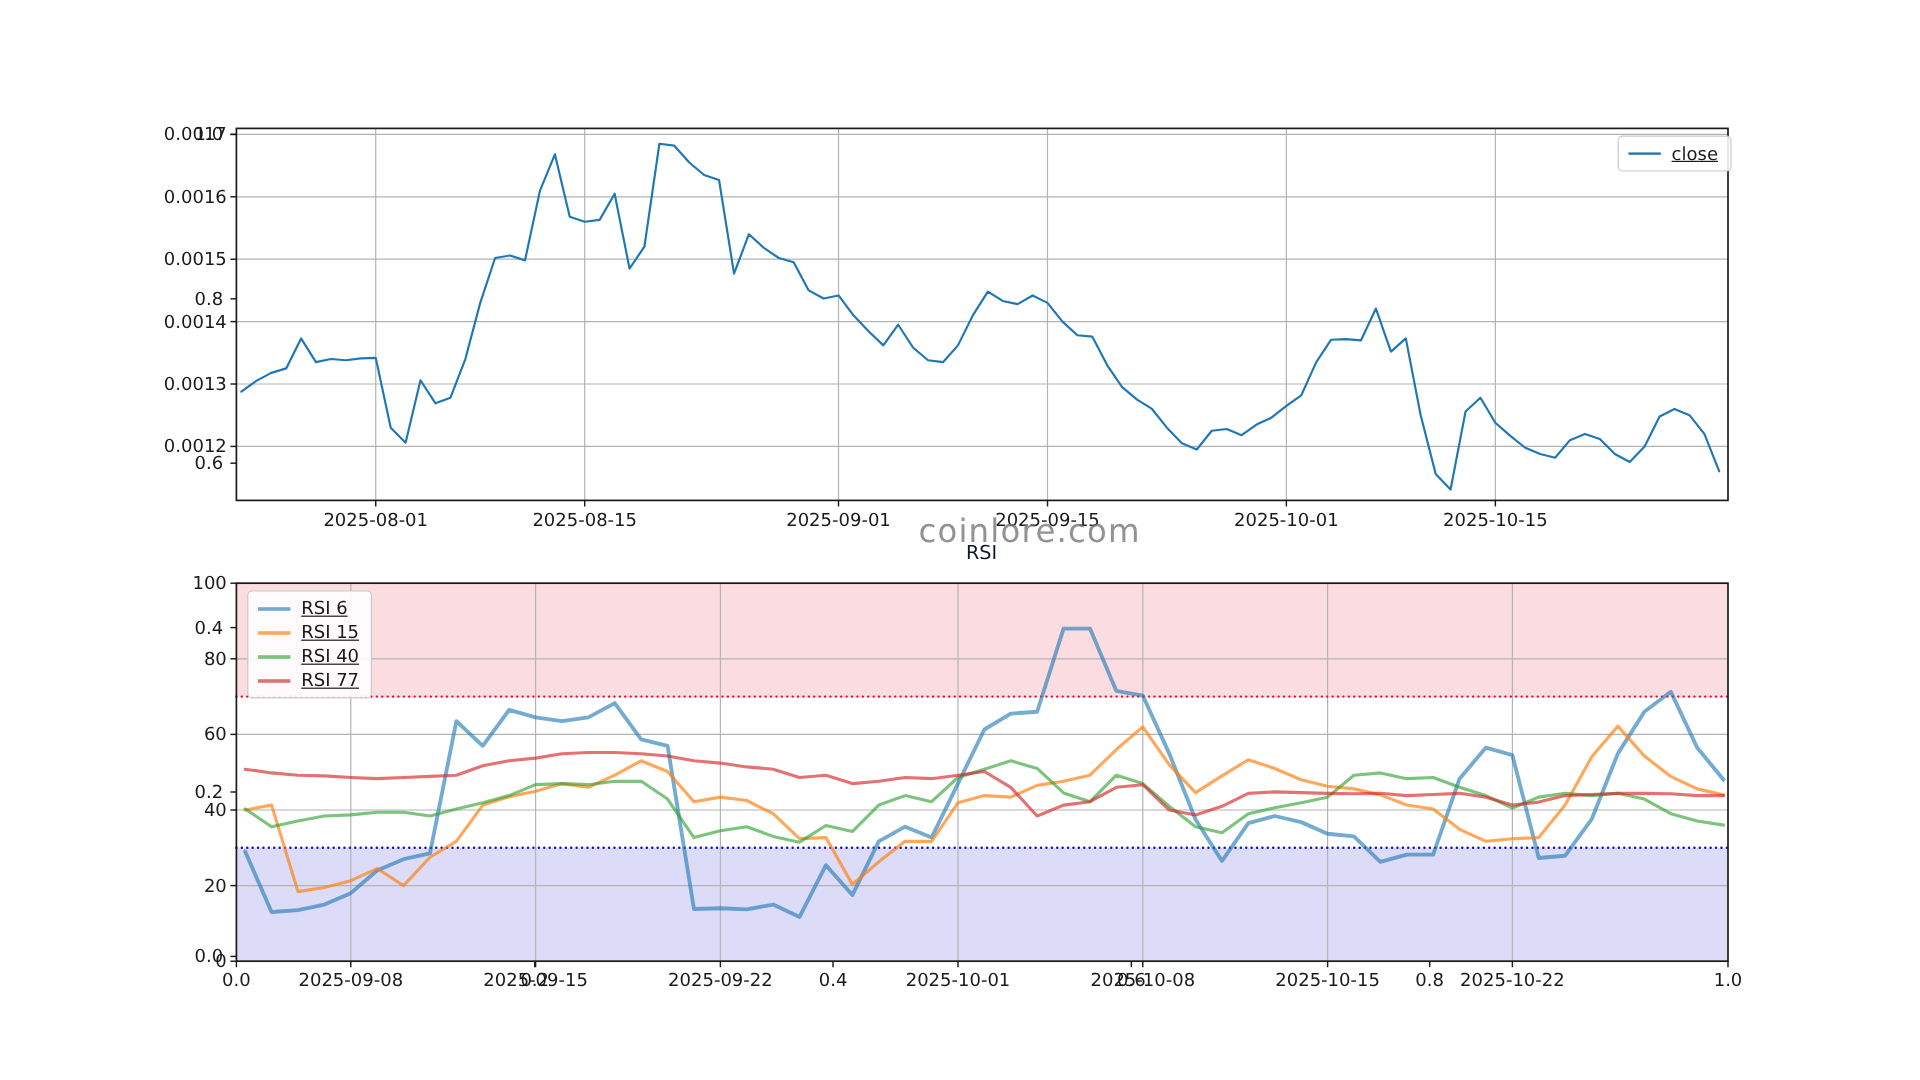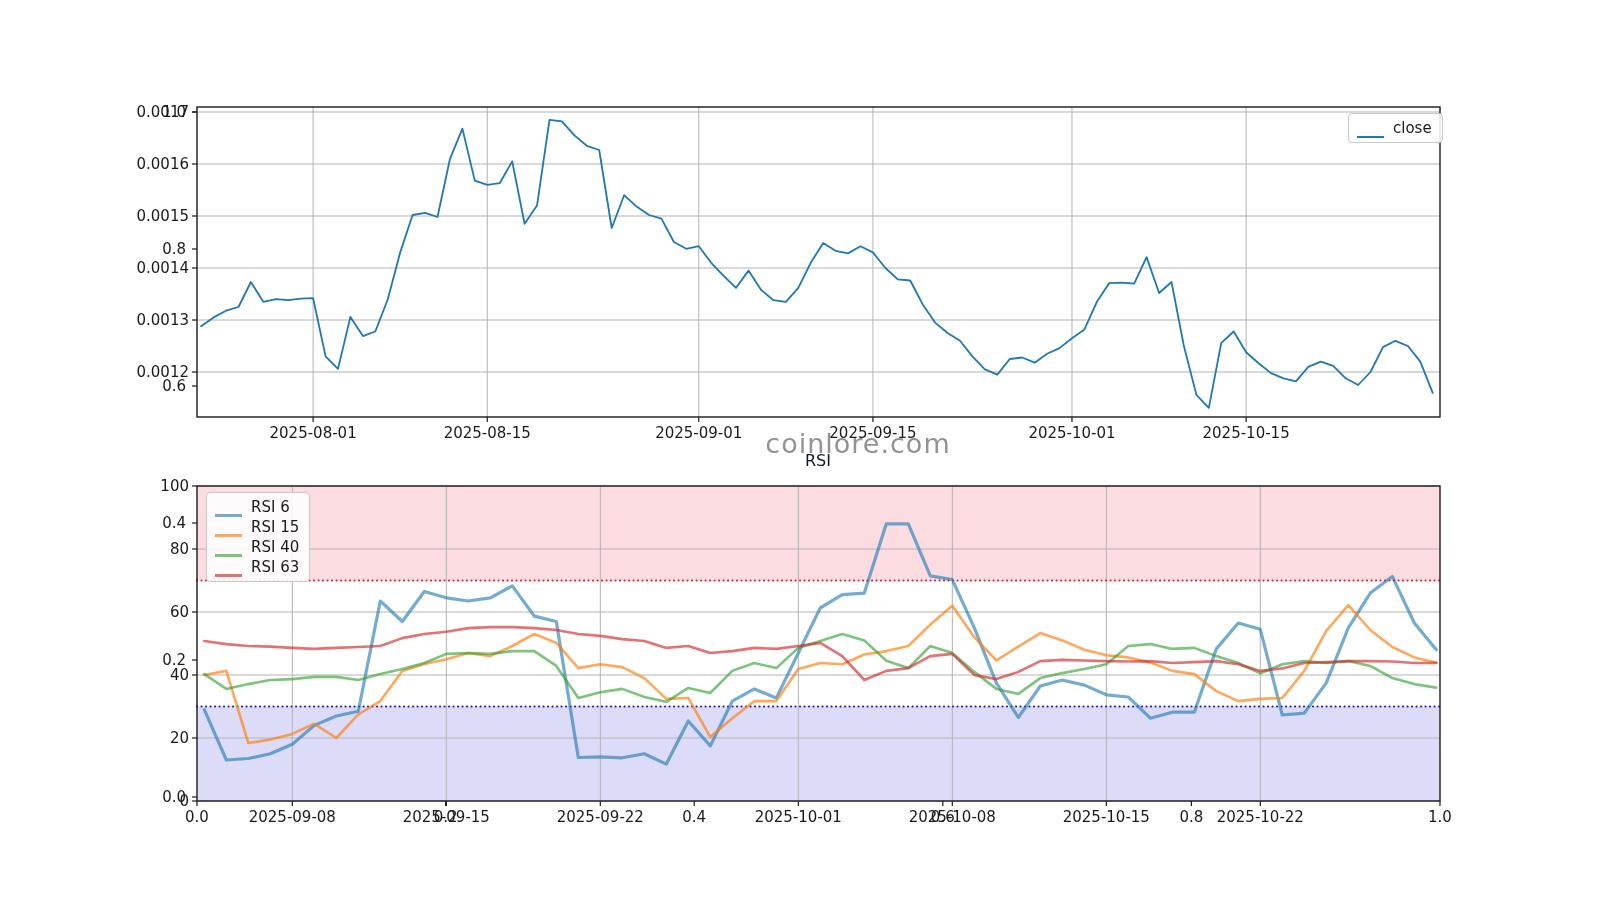--- a/index.html
+++ b/index.html
@@ -5,21 +5,21 @@
   html,body{margin:0;padding:0;background:#fff;}
   .fig{position:relative;width:1600px;height:900px;background:#ffffff;
        font-family:"DejaVu Sans",sans-serif;color:#1a1a1a;overflow:hidden;}
   .abs{position:absolute;}
   svg text{font-family:"DejaVu Sans",sans-serif;fill:#1a1a1a;}
   .watermark{left:818px;top:428px;transform:translateX(-50%);font-size:27px;
              color:rgba(115,115,115,0.78);letter-spacing:1px;white-space:nowrap;margin-left:40px;}
   .rsi-title{left:818px;top:451px;transform:translateX(-50%);font-size:16px;color:#0f172a;}
   .legend{background:rgba(255,255,255,0.88);border:1px solid #c9c9c9;border-radius:4px;
           padding:4px 10px 4px 8px;font-size:15px;line-height:20px;}
-  .legend .row{display:flex;align-items:flex-end;white-space:nowrap;}
+  .legend .row{display:flex;align-items:center;white-space:nowrap;text-decoration:underline;}
   .legend .sw{display:inline-block;width:27px;margin-right:9px;flex:0 0 auto;}
   #legend-price{left:1348px;top:113px;}
   #legend-rsi{left:206px;top:492px;}
 </style>
 </head>
 <body>
 
 <div class="fig">
   <svg id="plot" width="1600" height="900">
       <line x1="313.11009174311926" y1="107" x2="313.11009174311926" y2="417" stroke="#b3b3b3" stroke-width="1"></line>
@@ -155,16 +155,16 @@
       <div class="row">
         <span class="sw" style="height: 3px; background: rgba(255, 127, 14, 0.68);"></span>
         <span>RSI 15</span>
       </div>
       <div class="row">
         <span class="sw" style="height: 3px; background: rgba(44, 160, 44, 0.62);"></span>
         <span>RSI 40</span>
       </div>
       <div class="row">
         <span class="sw" style="height: 3px; background: rgba(214, 39, 40, 0.65);"></span>
-        <span>RSI 63</span>
+        <span>RSI 77</span>
       </div>
     </div>
 </div>
 
 </body></html>

